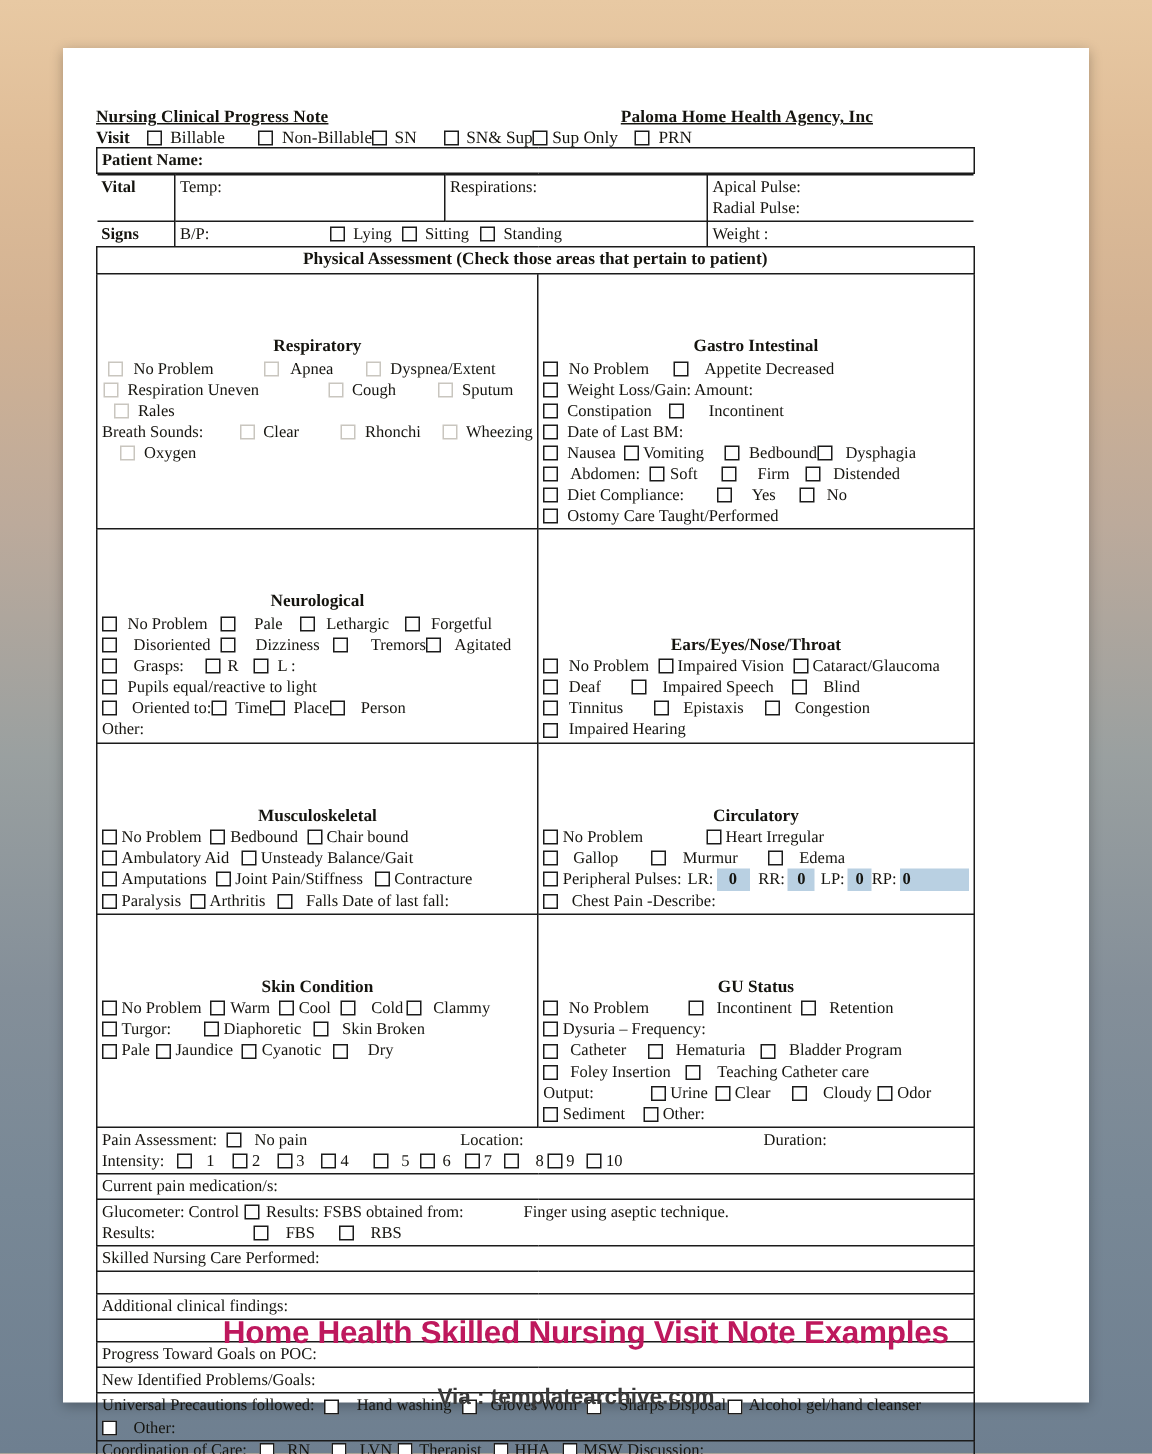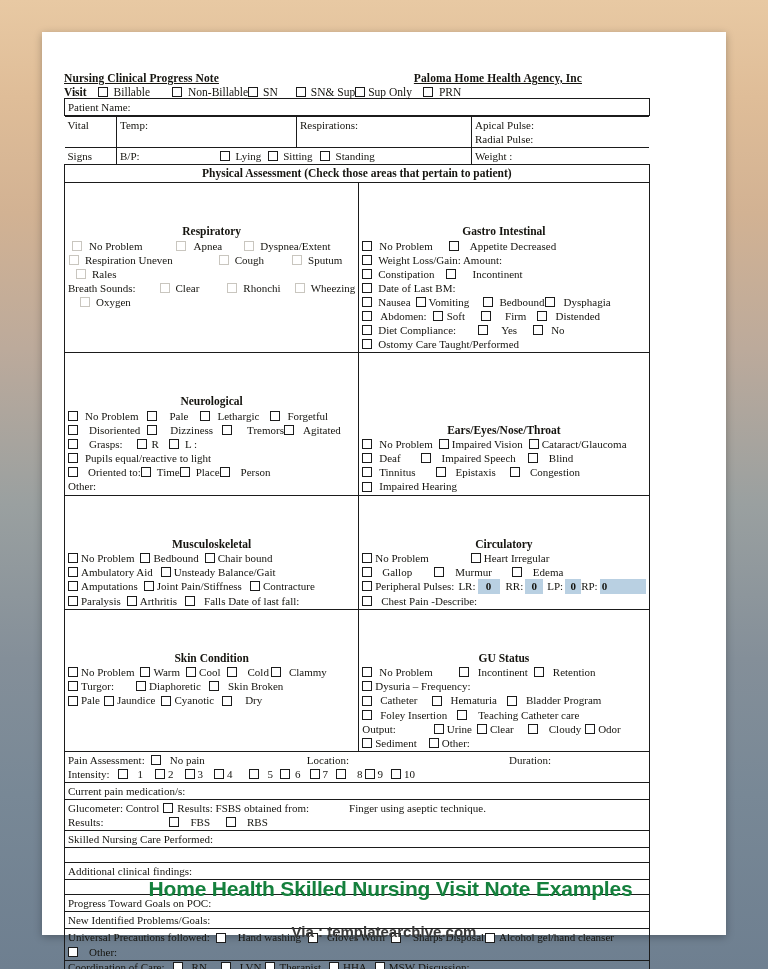--- a/index.html
+++ b/index.html
@@ -68,21 +68,21 @@
     width: 100%;
     border-collapse: collapse;
     font-size: 11px;
     line-height: 1.28;
   }
   table.grid td {
     border: 1.1px solid #1b1b1b;
     padding: 1px 3px;
     vertical-align: top;
   }
-  .bold { font-weight: normal; }
+  .bold { font-weight: bold; }
   .sec-title { font-weight:bold; text-align:center; font-size:11.5px;margin-top:40px; }
   .row-line { display:flex; align-items:center; white-space:nowrap; }
   .row-line > .cb { margin-right: 3px; }
   .sp { display:inline-block; }
   .hl {
     background:#b9d0e2;
     display:inline-block;
     font-weight:bold;
     padding: 0 2px;
   }
@@ -96,21 +96,21 @@
 
   
   #caption {
     position:absolute; left:0; right:0; top:845px;
     text-align:center;
   }
   #caption .title {
     font-family: "Liberation Sans", "DejaVu Sans", sans-serif;
     font-weight: bold;
     font-size: 21px;
-    color: #15803d;
+    color: #be185d;
     letter-spacing: -0.2px;
     padding-left: 13px;
   }
   #caption .via {
     font-family: "Liberation Sans", "DejaVu Sans", sans-serif;
     font-weight: bold;
     font-size: 15px;
     color: #3a3a3a;
     margin-top: 22px;
   }

